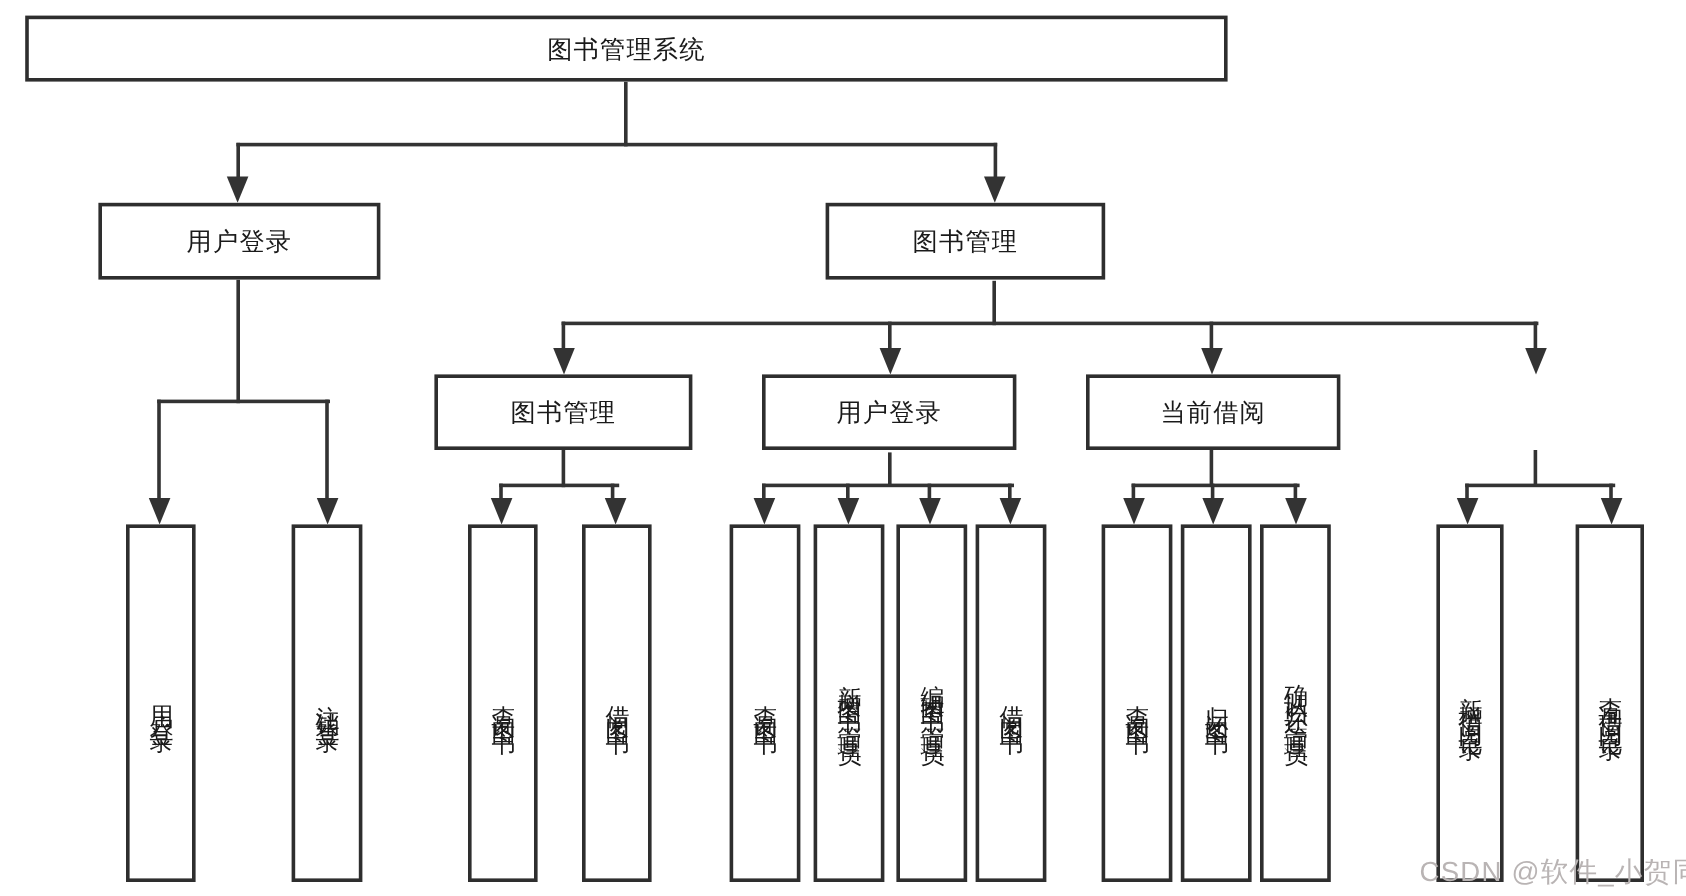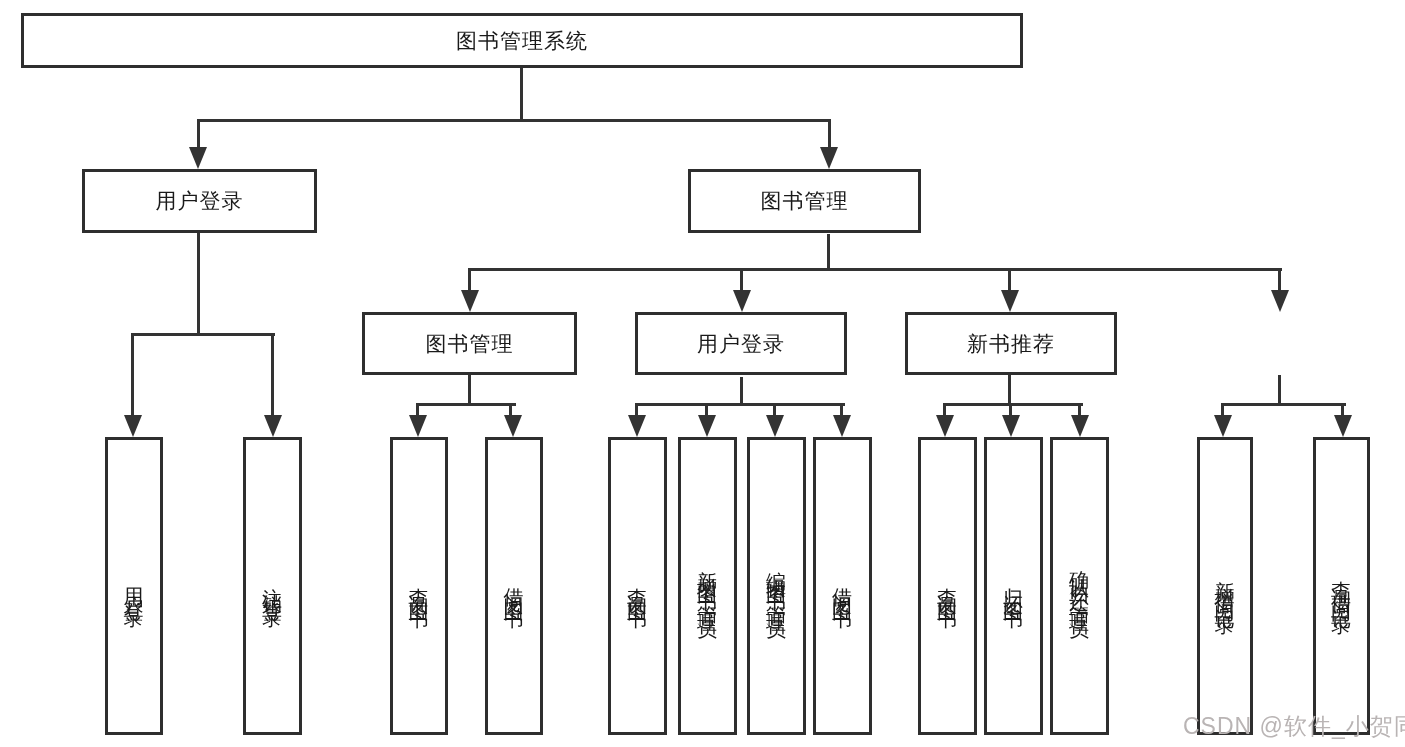--- a/index.html
+++ b/index.html
@@ -103,21 +103,21 @@
     <span class="h-label">图书管理</span>
   </div>
 
   <div class="node" style="left:362px;top:312px;width:215px;height:63px;">
     <span class="h-label">图书管理</span>
   </div>
   <div class="node" style="left:635px;top:312px;width:212px;height:63px;">
     <span class="h-label">用户登录</span>
   </div>
   <div class="node" style="left:905px;top:312px;width:212px;height:63px;">
-    <span class="h-label">新书推荐</span>
+    <span class="h-label">当前借阅</span>
   </div>
 
   <div class="node" style="left:105px;top:437px;width:58px;height:298px;">
     <span class="v-label">用户登录</span>
   </div>
   <div class="node" style="left:243px;top:437px;width:59px;height:298px;">
     <span class="v-label">注销登录</span>
   </div>
 
   <div class="node" style="left:390px;top:437px;width:58px;height:298px;">

